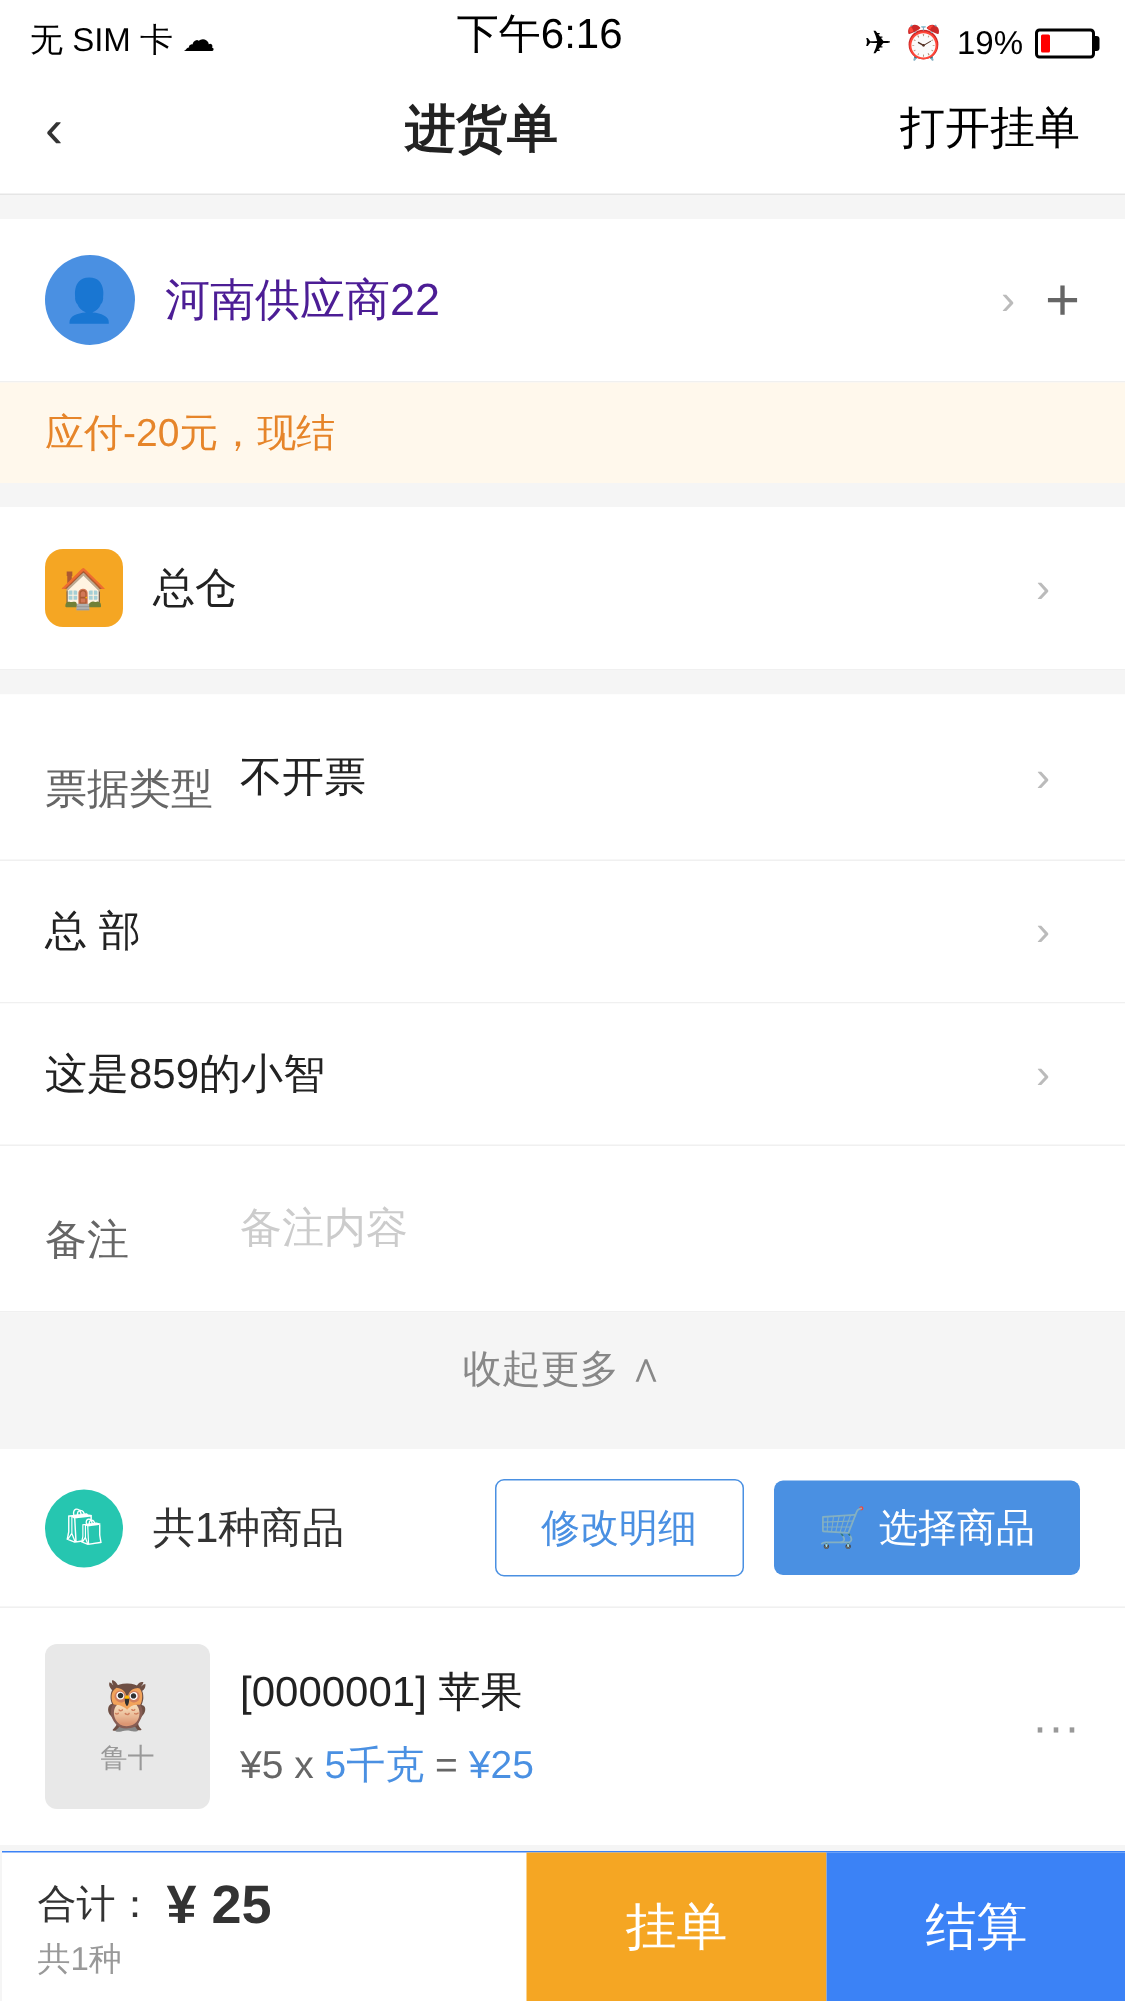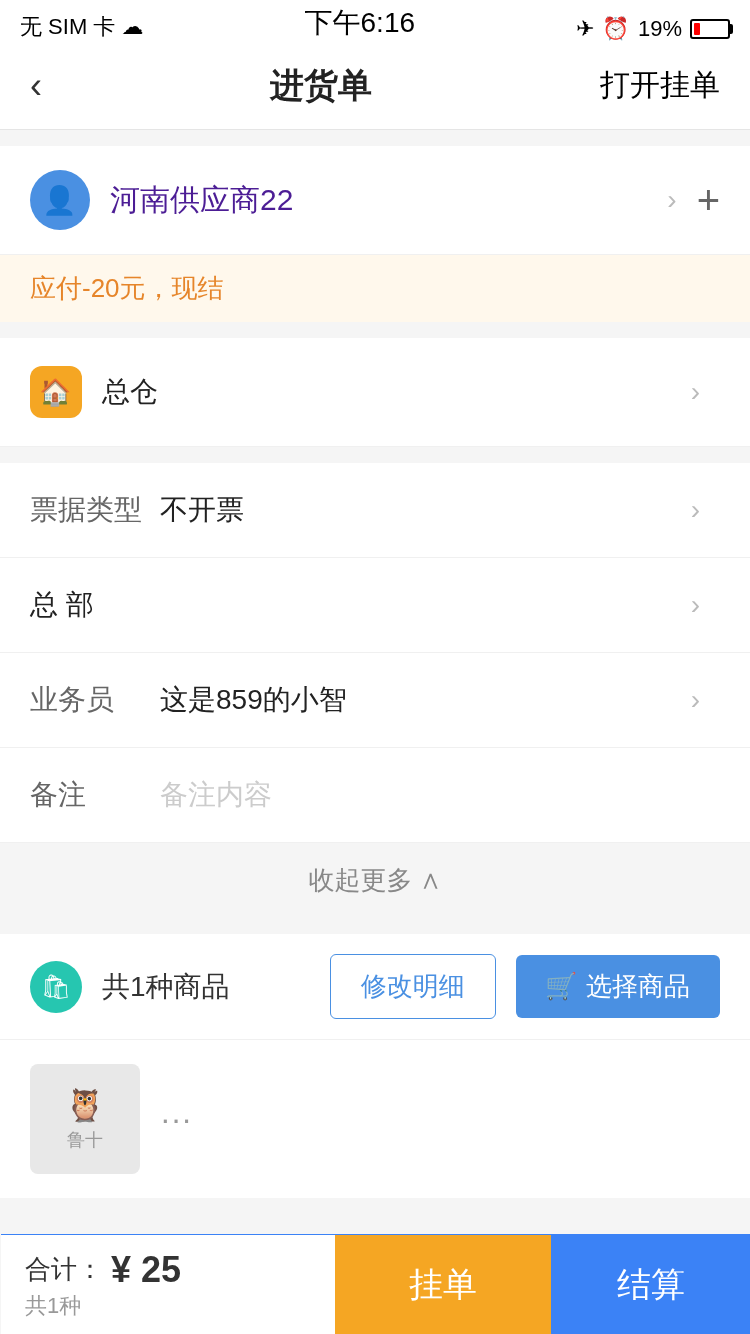--- a/index.html
+++ b/index.html
@@ -94,21 +94,21 @@
       padding: 28px 30px;
       border-bottom: 1px solid #f0f0f0;
     }
     .field-icon {
       width: 52px; height: 52px; border-radius: 12px;
       background: #f5a623;
       display: flex; align-items: center; justify-content: center;
       margin-right: 20px; flex-shrink: 0; font-size: 26px;
     }
     .field-label {
-      width: 130px; color: #666; font-size: 28px; flex-shrink: 0;
+      width: 130px; color: #666; font-size: 28px; flex-shrink: 0; margin-top: 16px;
     }
     .field-value { flex: 1; font-size: 28px; color: #222; }
     .field-value.placeholder { color: #ccc; }
 
     
     .collapse-row {
       background: #f5f5f5;
       padding: 20px;
       text-align: center;
       font-size: 26px;
@@ -172,21 +172,21 @@
       background: #fff;
       border-top: 1px solid #3b82f6;
     }
     .total-section {
       flex: 1; display: flex; flex-direction: column;
       justify-content: center; padding: 0 24px;
     }
     .total-label { font-size: 26px; color: #333; display: flex; align-items: center; gap: 8px; }
     .total-count { font-size: 22px; color: #999; }
     .btn-hang {
-      width: 216px; background: #f5a623; color: #fff;
+      width: 200px; background: #f5a623; color: #fff;
       font-size: 34px; border: none; display: flex;
       align-items: center; justify-content: center; text-align: right;
     }
     .btn-checkout {
       width: 200px; background: #3b82f6; color: #fff;
       font-size: 34px; border: none; display: flex;
       align-items: center; justify-content: center;
     }
 
     .page-content { padding-bottom: 100px; }
@@ -248,21 +248,20 @@
     <div class="field-row">
       <span class="field-label">票据类型</span>
       <span class="field-value">不开票</span>
       <span class="chevron-right">›</span>
     </div>
     <div class="field-row">
       <span class="field-value">总 部</span>
       <span class="chevron-right">›</span>
     </div>
     <div class="field-row">
-      <span class="field-label">业务员</span>
       <span class="field-value">这是859的小智</span>
       <span class="chevron-right">›</span>
     </div>
     <div class="field-row">
       <span class="field-label">备注</span>
       <span class="field-value placeholder">备注内容</span>
     </div>
   </div>
 
   <div class="collapse-row">收起更多 ∧</div>
@@ -279,20 +278,29 @@
       <span>🛒</span>
       <span>选择商品</span>
     </button>
   </div>
 
   <div class="product-item">
     <div class="product-thumb">
       <span style="font-size:32px;">🦉</span>
       <span style="font-size:18px; color:#999;">鲁十</span>
     </div>
+    <div class="product-info">
+      <div class="product-name">[0000001] 苹果</div>
+      <div class="product-price">
+        <span>¥5 x </span>
+        <span class="price-blue">5千克</span>
+        <span> = </span>
+        <span class="price-blue">¥25</span>
+      </div>
+    </div>
     <span class="more-btn">···</span>
   </div>
 
 </div>
 
 <div class="bottom-bar">
   <div class="total-section">
     <div class="total-label">
       <span>合计：</span>
       <span style="font-size:36px; font-weight:bold;">¥ 25</span>

